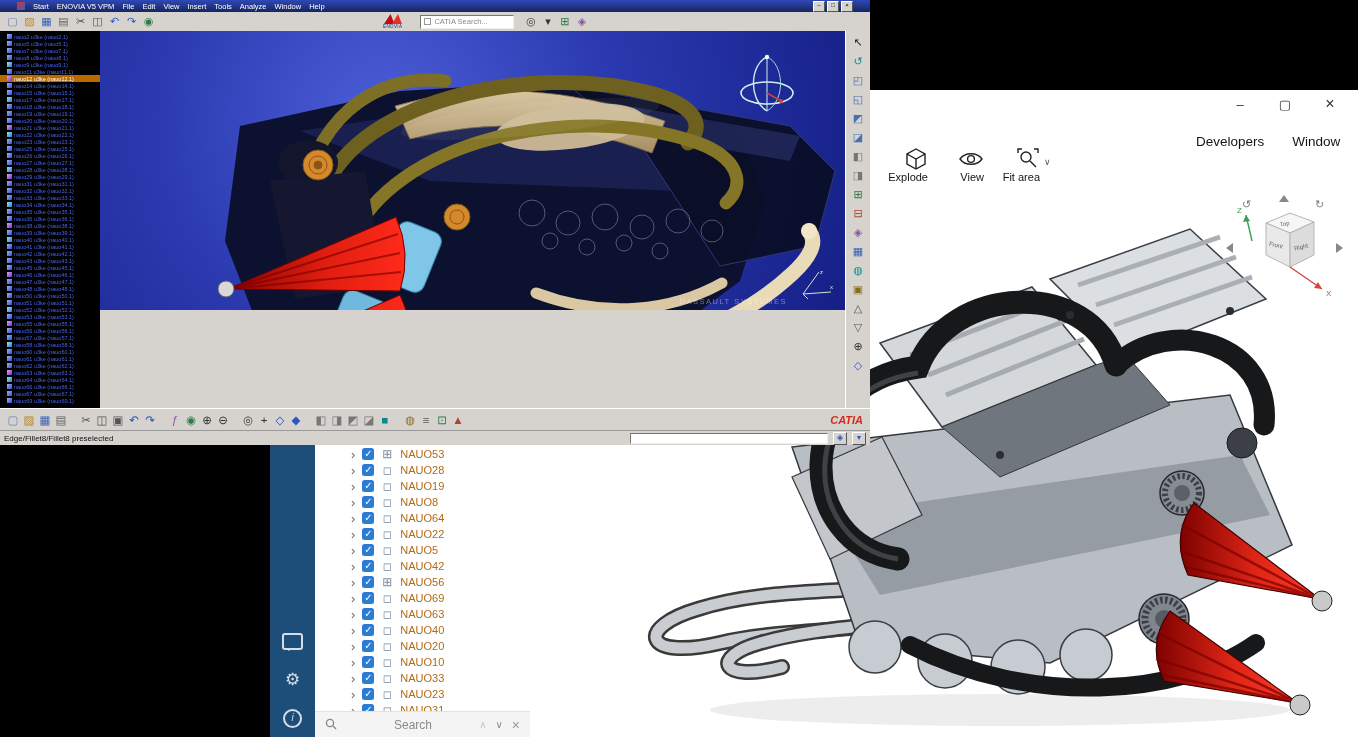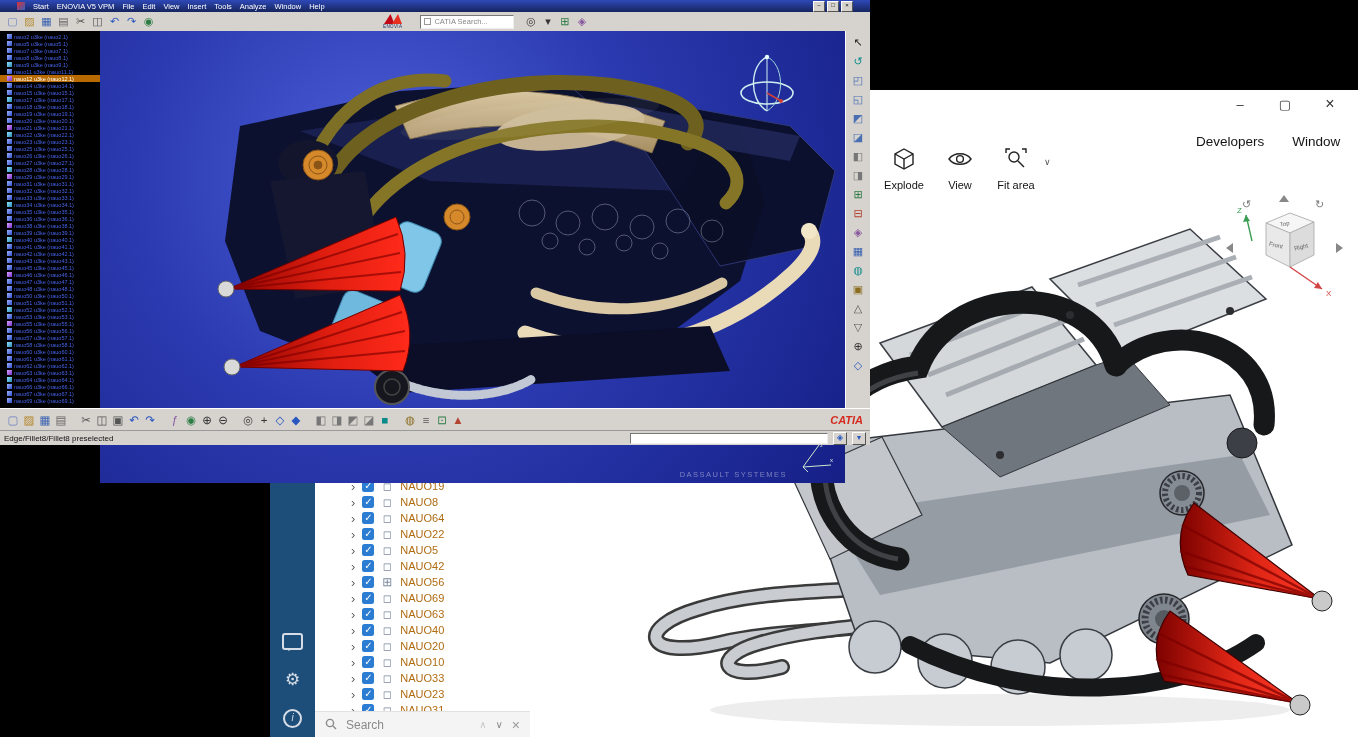--- a/index.html
+++ b/index.html
@@ -6,21 +6,21 @@
   .stage{position:relative;width:1358px;height:737px;background:#000;overflow:hidden;
          font-family:"Liberation Sans",sans-serif;}
 
   
   .viewer{position:absolute;left:270px;top:90px;width:1088px;height:647px;background:#fff;}
   .v-controls{position:absolute;top:7px;left:962px;display:flex;gap:29px;color:#333;}
   .v-controls span{width:16px;text-align:center;font-size:13px;cursor:default;}
   .v-controls .vc-close{font-size:16px;line-height:14px;}
   .v-links{position:absolute;top:44px;left:926px;display:flex;gap:28px;font-size:13.5px;color:#141414;}
   .v-toolbar{position:absolute;left:610px;top:57px;display:flex;gap:8px;align-items:flex-start;}
-  .vt-btn{width:48px;display:flex;flex-direction:column;align-items:center;gap:8px;font-size:11px;color:#141414;}
+  .vt-btn{width:48px;display:flex;flex-direction:column;align-items:flex-end;font-size:11px;color:#141414;}
   .vt-btn svg{display:block;}
   .vt-chev{font-size:9px;color:#555;margin-top:10px;margin-left:-4px;}
   .v-cube{position:absolute;left:952px;top:103px;}
   .v-engine{position:absolute;left:260px;top:125px;}
 
   
   .p-side{position:absolute;left:270px;top:444px;width:45px;height:293px;background:#1d4e79;
           display:flex;flex-direction:column;justify-content:flex-end;align-items:center;gap:21px;
           padding-bottom:9px;box-sizing:border-box;}
   .ic-chat{width:17px;height:13px;border:2px solid #d6dde6;border-radius:3px;position:relative;}
@@ -37,21 +37,21 @@
   .p-exp::before{content:"›";}
   .p-chk{width:12px;height:12px;border-radius:2.5px;background:#2b7cd3;color:#fff;font-size:10px;
          line-height:12px;text-align:center;flex:none;}
   .p-chk::before{content:"✓";}
   .p-ico{font-size:11px;color:#7c8aa0;line-height:1;width:12px;text-align:center;}
   .p-row[data-icon="part-icon"] .p-ico::before{content:"◻";}
   .p-row[data-icon="assembly-icon"] .p-ico::before{content:"⊞";font-size:12px;}
   .p-lbl{font-size:11px;color:#b06c12;text-align:center;}
   .p-search{position:absolute;left:315px;top:711px;width:215px;height:26px;background:#f4f4f4;
          border-top:1px solid #e2e2e2;display:flex;align-items:center;gap:9px;padding:0 10px;box-sizing:border-box;}
-  .ps-txt{font-size:12px;color:#8a8a8a;flex:1;}
+  .ps-txt{font-size:12px;color:#8a8a8a;flex:1;margin-left:48px;}
   .ps-up{color:#c6c6c6;font-size:10px;}
   .ps-dn{color:#8a8a8a;font-size:10px;}
   .ps-x{color:#9a9a9a;font-size:14px;}
 
   .black-top{position:absolute;left:866px;top:0;width:492px;height:90px;background:#000;}
 
   
   .catia{position:absolute;left:0;top:0;width:870px;height:445px;background:#d6d3ce;}
   .c-title{height:12px;background:linear-gradient(180deg,#2e49b8,#16255e);display:flex;align-items:center;
            padding:0 17px;}
@@ -70,21 +70,21 @@
   .c-search-gap{width:8px;flex:none;}
   .c-main{position:absolute;left:0;top:31px;width:870px;height:377px;}
   .c-tree{position:absolute;left:0;top:0;width:100px;height:377px;background:#000;overflow:hidden;padding-top:2px;box-sizing:border-box;}
   .t-row{height:7px;display:flex;align-items:center;gap:2px;padding-left:7px;white-space:nowrap;}
   .t-ico{width:5px;height:5px;background:linear-gradient(135deg,#9ab0ff,#3050c8);flex:none;}
   .t-row:nth-child(5n) .t-ico{background:linear-gradient(135deg,#8fe0ff,#2b8ab0);}
   .t-row:nth-child(7n) .t-ico{background:linear-gradient(135deg,#d9a0ff,#7a30c8);}
   .t-lbl{font-size:5.5px;color:#4663e8;}
   .t-row.selected{background:#b86a00;}
   .t-row.selected .t-lbl{color:#fff;}
-  .c-view{position:absolute;left:100px;top:0;width:745px;height:452px;overflow:hidden;
+  .c-view{position:absolute;left:100px;top:0;width:745px;height:279px;overflow:hidden;
           background:radial-gradient(circle at 38% 32%,#4c5ed8 0%,#2b3ab0 45%,#151f86 100%);}
   .c-engine{position:absolute;left:0;top:0;}
   .compass{position:absolute;right:46px;top:18px;}
   .triad{position:absolute;right:10px;bottom:6px;}
   .watermark{position:absolute;right:58px;bottom:4px;font-size:7.5px;color:rgba(255,255,255,.4);letter-spacing:1.5px;}
   .c-right{position:absolute;left:845px;top:0;width:25px;height:377px;background:#d6d3ce;border-left:1px solid #fff;
           display:flex;flex-direction:column;align-items:center;padding-top:3px;gap:2px;box-sizing:border-box;}
   .r-ico{width:17px;height:17px;font-size:11px;line-height:17px;text-align:center;}
   .c-bottom{position:absolute;left:0;top:408px;width:870px;height:22px;background:#d6d3ce;border-top:1px solid #fff;
           display:flex;align-items:center;padding:0 5px;gap:3px;box-sizing:border-box;}

